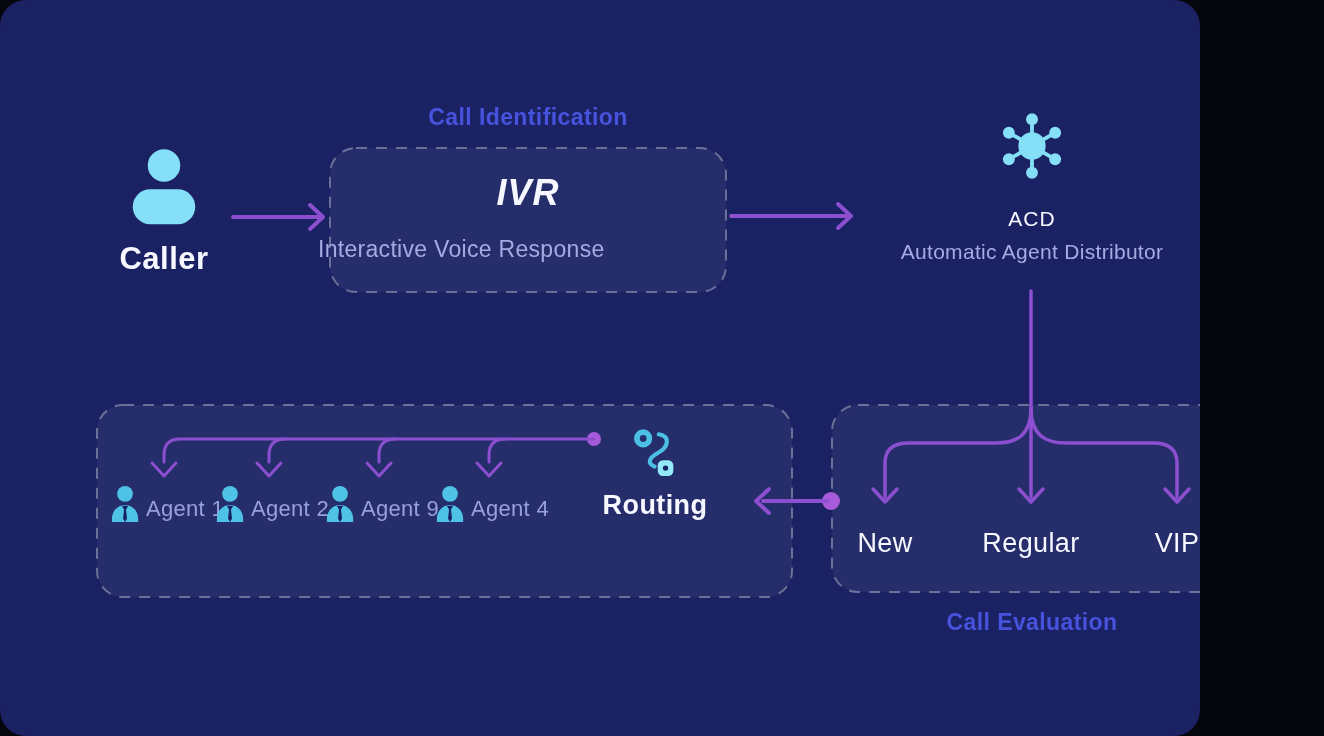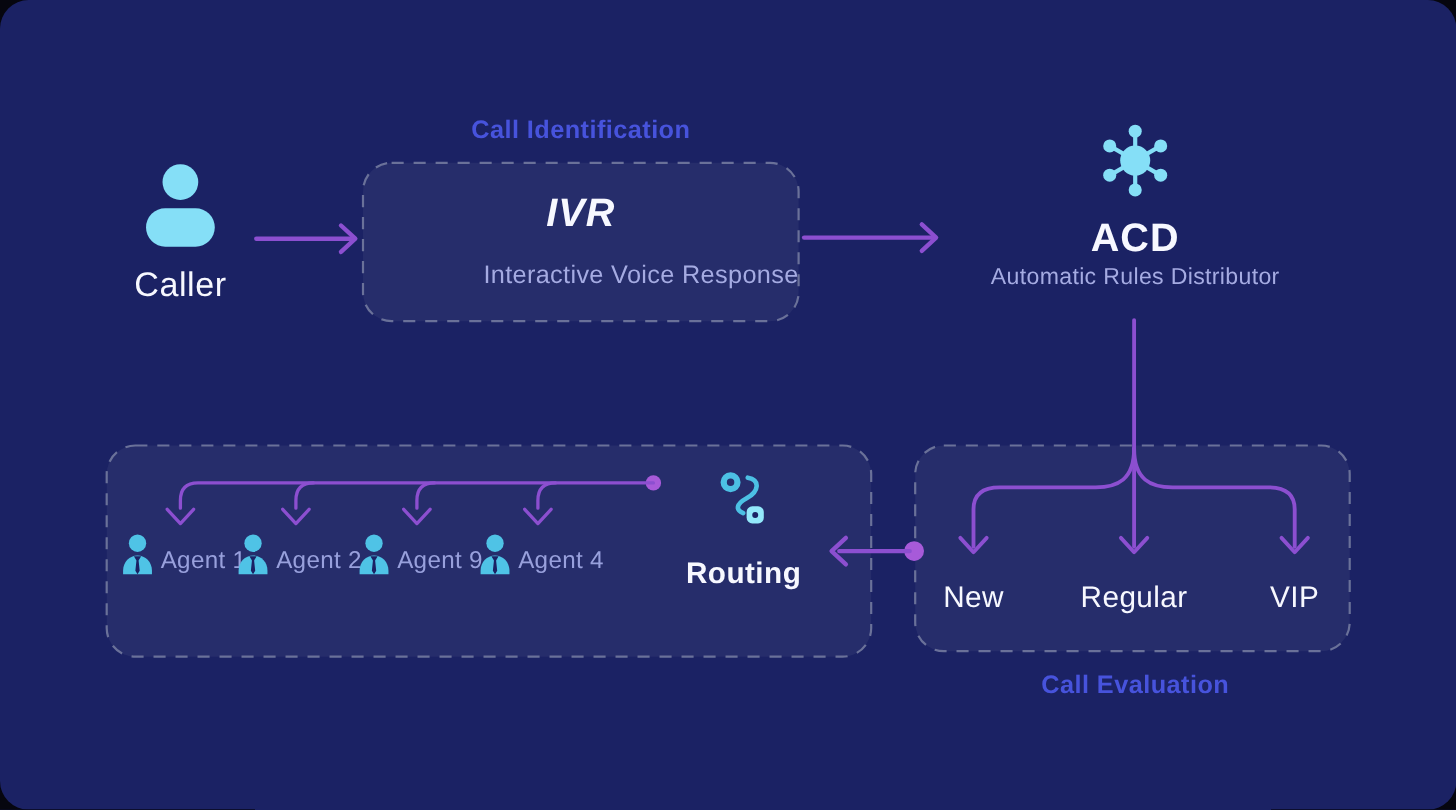--- a/index.html
+++ b/index.html
@@ -1,52 +1,52 @@
 <!DOCTYPE html>
 <html style="--page_bg: #06060f; --canvas_bg: #1b2264; --box_fill: #ffffff0d; --box_border: #6a7199; --arrow: #8c4fd0; --dot: #a75ad9; --icon_cyan: #85dff7; --agent_cyan: #4fc3e6; --route_dark: #4cc0e4; --route_light: #93e8fa; --title_text: #f7f8ff; --subtitle_text: #a5abe2; --agent_label: #98a0dc; --section_label: #4753dc;"><head>
 <meta charset="utf-8">
 <style>
   html,body{margin:0;padding:0;background:var(--page_bg,#06060f);}
   .canvas{
-    position:relative;width:1324px;height:736px;
+    position:relative;width:1200px;height:736px;
     background:var(--canvas_bg,#1b2264);
     border-radius:26px;overflow:hidden;
     font-family:"Liberation Sans",sans-serif;
   }
   .overlay{position:absolute;left:0;top:0;width:1324px;height:736px;}
   .abs{position:absolute;}
   .cx{transform:translateX(-50%);text-align:center;}
   .section-label{
     position:absolute;transform:translateX(-50%);
     color:var(--section_label,#4753dc);
     font-size:23px;font-weight:600;letter-spacing:.4px;white-space:nowrap;
   }
-  .node-title{color:var(--title_text,#f7f8ff);font-weight:400;white-space:nowrap;}
+  .node-title{color:var(--title_text,#f7f8ff);font-weight:700;white-space:nowrap;}
   .node-sub{color:var(--subtitle_text,#a5abe2);font-weight:400;white-space:nowrap;letter-spacing:.3px;}
   .caller-label{font-size:31px;letter-spacing:.5px;}
   .ivr-title{font-size:36px;font-weight:600;letter-spacing:1px;font-style:italic;}
   .ivr-sub{font-size:23px;}
-  .acd-title{font-size:36px;font-weight:700;letter-spacing:1px;}
+  .acd-title{font-size:21px;font-weight:400;letter-spacing:1px;margin-top:12px;}
   .acd-sub{font-size:21px;}
   .category{
     position:absolute;transform:translateX(-50%);
     color:var(--title_text,#f7f8ff);font-size:27px;font-weight:400;
     letter-spacing:.4px;white-space:nowrap;
   }
   .agent{
     position:absolute;transform:translateX(-50%);top:484px;
     display:flex;flex-direction:row;align-items:center;
   }
   .agent-label{
     margin-top:7px;color:var(--agent_label,#98a0dc);
     font-size:22px;letter-spacing:.3px;white-space:nowrap;
   }
   .routing{
-    position:absolute;left:676px;top:428px;transform:translateX(-50%);
-    display:flex;flex-direction:column;align-items:center;gap:16px;
+    position:absolute;left:655px;top:428px;transform:translateX(-50%);
+    display:flex;flex-direction:column;align-items:center;
   }
   .routing-text{
     margin-top:6px;color:var(--title_text,#f7f8ff);
     font-size:27px;font-weight:600;line-height:42px;text-align:center;
     letter-spacing:.4px;
   }
 </style>
 </head>
 <body>
 
@@ -104,21 +104,21 @@
   <div class="section-label" style="left:528px;top:104px">Call Identification</div>
   <div class="section-label" style="left:1032px;top:609px">Call Evaluation</div>
 
   <svg class="abs" style="left:124px;top:146px" width="80" height="84" viewBox="0 0 64 66">
     <circle cx="32" cy="15" r="13" fill="var(--icon_cyan)"></circle>
     <rect x="7" y="34" width="50" height="28" rx="14" fill="var(--icon_cyan)"></rect>
   </svg>
   <div class="abs cx node-title caller-label" style="left:164px;top:241px">Caller</div>
 
   <div class="abs node-title ivr-title" style="left:330px;top:172px;width:396px;text-align:center">IVR</div>
-  <div class="abs node-sub ivr-sub" style="left:330px;top:236px;width:396px;text-align:right">Interactive Voice Response</div>
+  <div class="abs node-sub ivr-sub" style="left:318px;top:236px;width:396px;text-align:left">Interactive Voice Response</div>
 
   <svg class="abs" style="left:994px;top:108px" width="76" height="76" viewBox="0 0 64 64">
     <g stroke="var(--icon_cyan)" stroke-width="3.2">
       <line x1="32" y1="32" x2="32" y2="11"></line>
       <line x1="32" y1="32" x2="32" y2="53"></line>
       <line x1="32" y1="32" x2="50.2" y2="21.5"></line>
       <line x1="32" y1="32" x2="13.8" y2="21.5"></line>
       <line x1="32" y1="32" x2="50.2" y2="42.5"></line>
       <line x1="32" y1="32" x2="13.8" y2="42.5"></line>
     </g>
@@ -126,21 +126,21 @@
       <circle cx="32" cy="32" r="11.5"></circle>
       <circle cx="32" cy="9.5" r="5"></circle>
       <circle cx="32" cy="54.5" r="5"></circle>
       <circle cx="51.5" cy="20.8" r="5"></circle>
       <circle cx="12.5" cy="20.8" r="5"></circle>
       <circle cx="51.5" cy="43.2" r="5"></circle>
       <circle cx="12.5" cy="43.2" r="5"></circle>
     </g>
   </svg>
   <div class="abs cx node-title acd-title" style="left:1032px;top:195px">ACD</div>
-  <div class="abs cx node-sub acd-sub" style="left:1032px;top:240px">Automatic Rules Distributor</div>
+  <div class="abs cx node-sub acd-sub" style="left:1032px;top:240px">Automatic Agent Distributor</div>
 
   <div class="category" style="left:885px;top:528px">New</div>
   <div class="category" style="left:1031px;top:528px">Regular</div>
   <div class="category" style="left:1177px;top:528px">VIP</div>
 
   <div class="agent" style="left:164px">
     <svg width="42" height="42" viewBox="0 0 64 64">
       <circle cx="32" cy="15" r="12" fill="var(--agent_cyan)"></circle>
       <path d="M12 58 v-5 c0-12 9-21 20-21 s20 9 20 21 v5 z" fill="var(--agent_cyan)"></path>
       <polygon points="27,33 37,33 33.5,39 35,53 32,58 29,53 30.5,39" fill="var(--canvas_bg)"></polygon>

